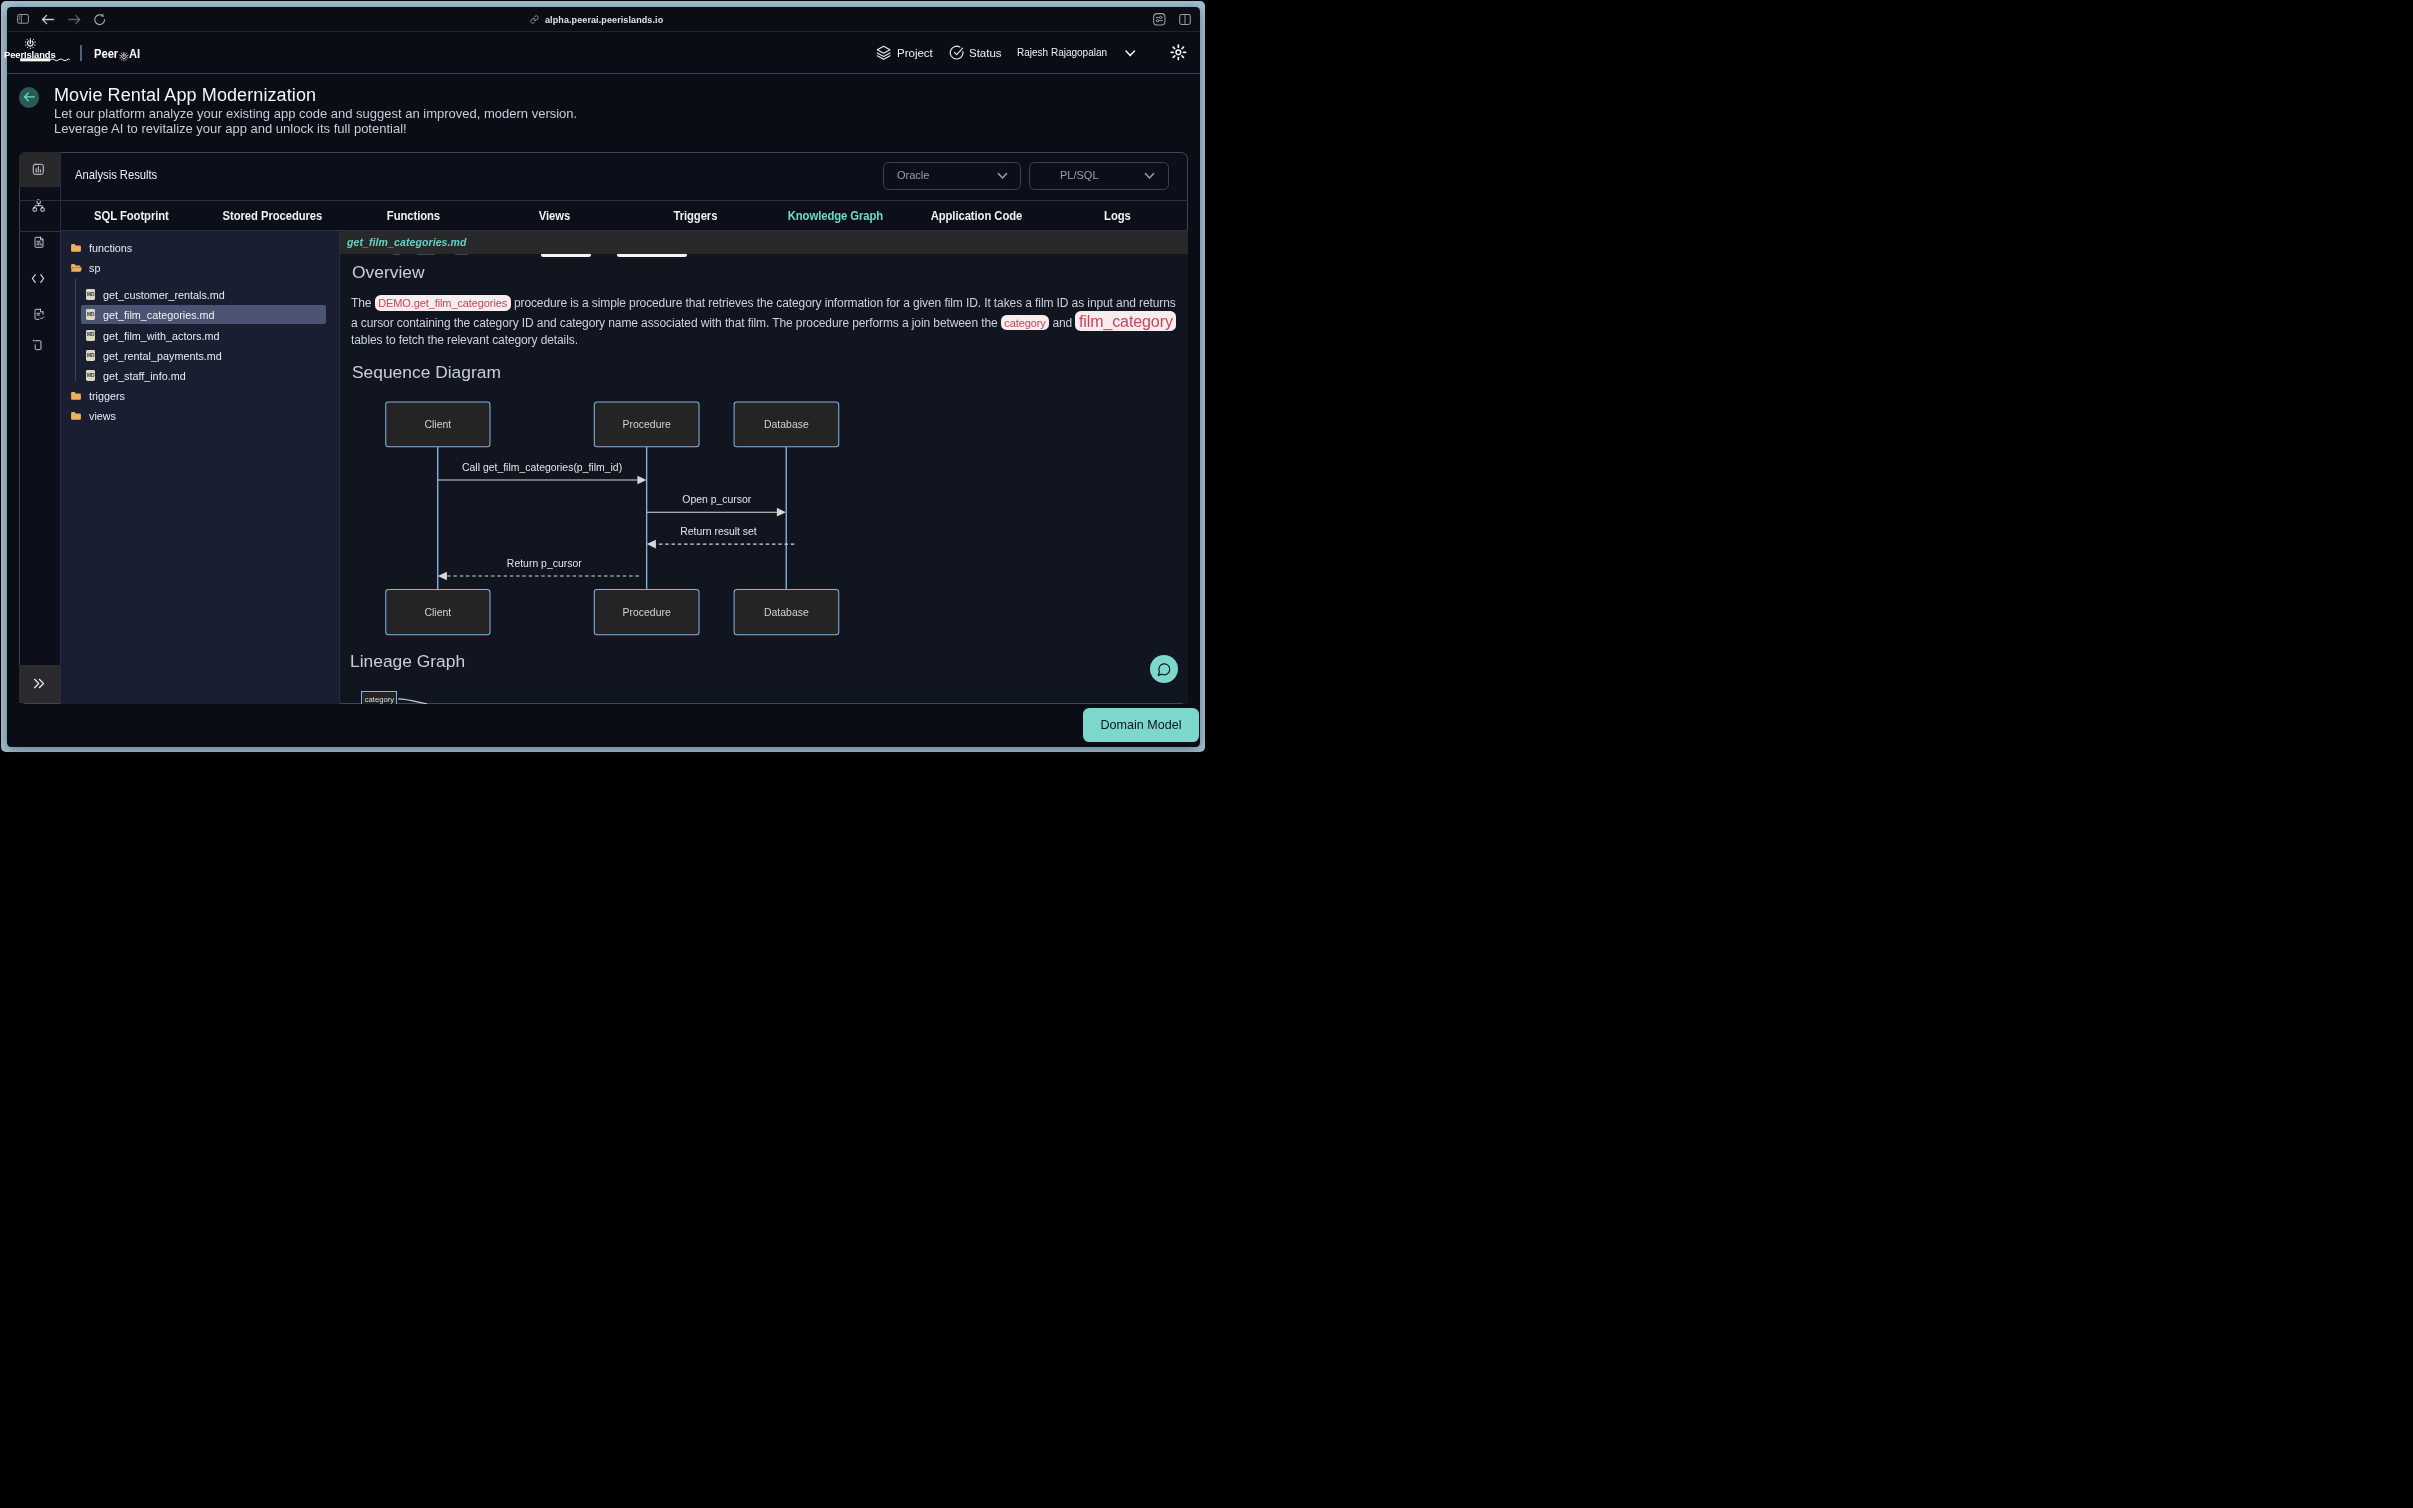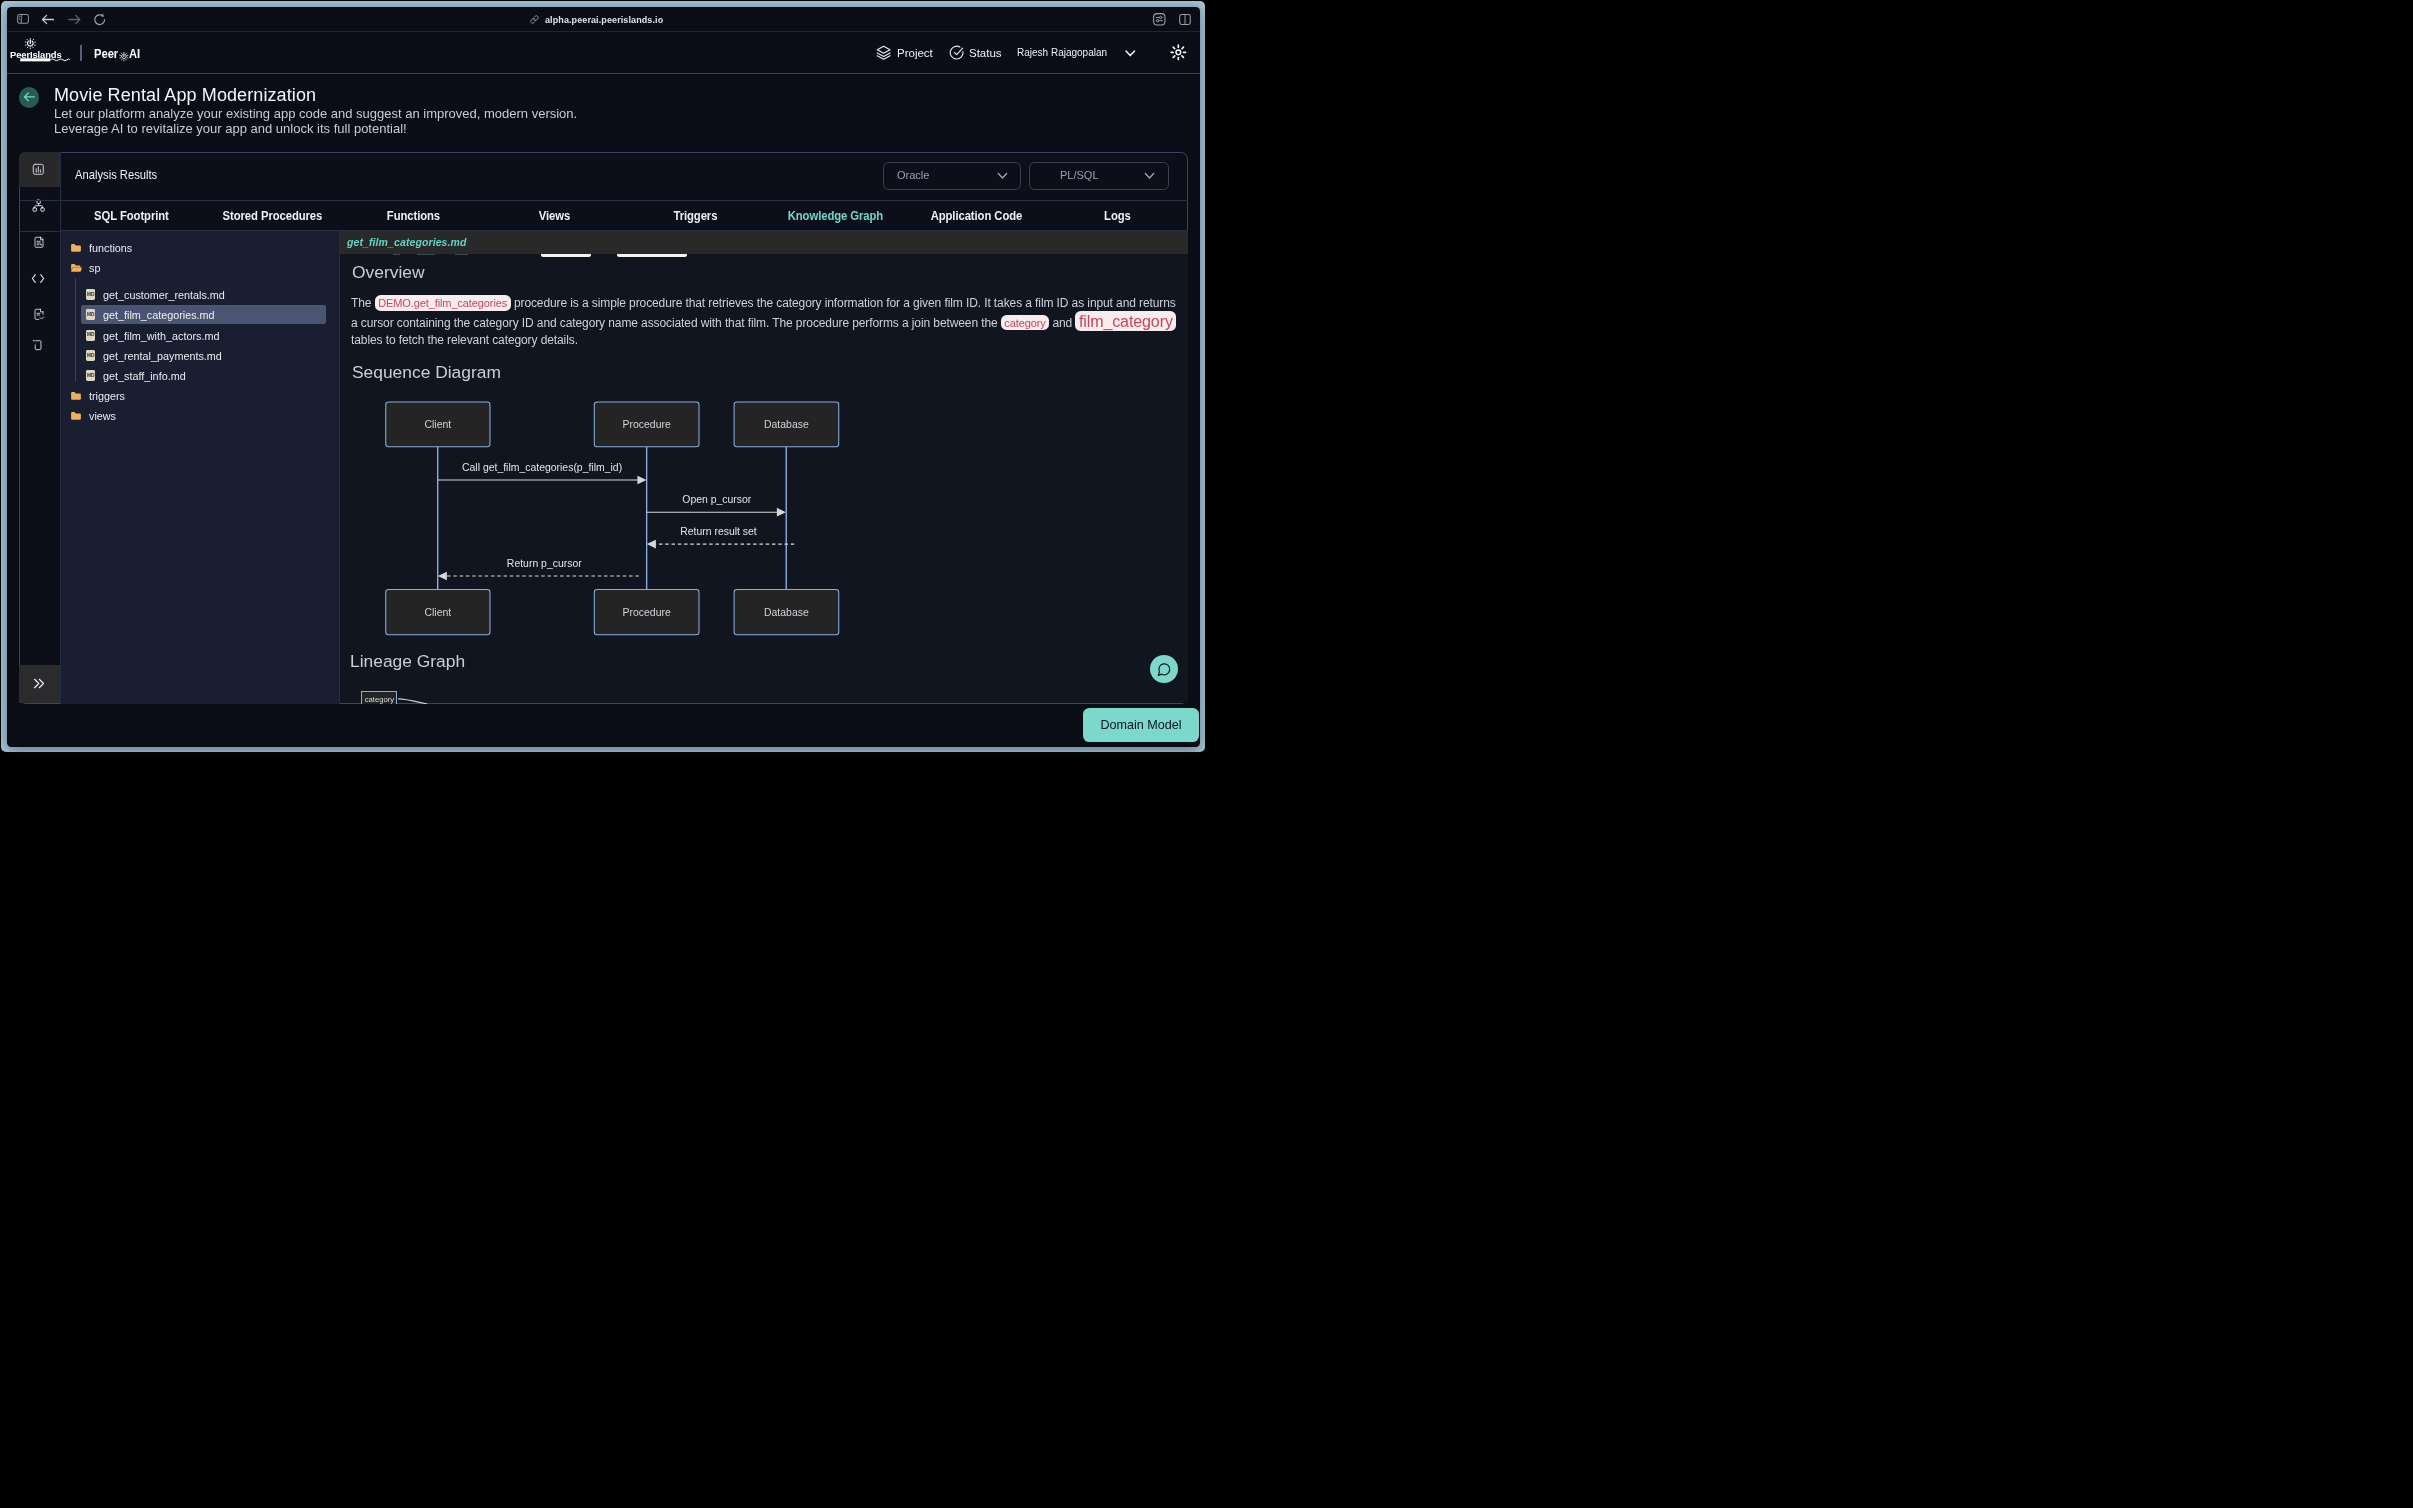--- a/index.html
+++ b/index.html
@@ -65,21 +65,21 @@
     <line x1="18.8" y1="2.5" x2="17.8" y2="3.8"></line>
       <line x1="1.8" y1="8" x2="3.4" y2="8.5"></line>
     <line x1="22.2" y1="8" x2="20.6" y2="8.5"></line>
       <line x1="2.2" y1="14.5" x2="3.8" y2="14"></line>
     <line x1="21.8" y1="14.5" x2="20.2" y2="14"></line>
       <line x1="6" y1="19.5" x2="6.9" y2="18.2"></line>
     <line x1="18" y1="19.5" x2="17.1" y2="18.2"></line>
       <line x1="12" y1="21.5" x2="12" y2="19.8"></line>
   </g>
 </svg>
-<div class="abs" style="left:10px; top:49px; font-size:9.4px; font-weight:700; color:#fff; letter-spacing:-0.1px;">PeerIslands</div>
+<div class="abs" style="left:4px; top:49px; font-size:9.4px; font-weight:700; color:#fff; letter-spacing:-0.1px;">PeerIslands</div>
 <svg class="abs" style="left:19.5px; top:58px;" width="50" height="4.9" viewBox="0 0 71 7">
   <line x1="0" y1="2.6" x2="43" y2="2.6" stroke="#fff" stroke-width="4.4"></line>
   <path d="M43 2.6 q3 -2.6 6 0 t6 0 t6 0 t6 0 t4 0" stroke="#fff" stroke-width="1.4" fill="none"></path>
 </svg>
 <div class="abs" style="left:80px; top:45px; width:2px; height:16px; background:#575e79;"></div>
 <div class="abs" style="left:94px; top:46px; font-size:13.3px; font-weight:700; color:#fff; transform:scaleX(0.84); transform-origin:0 0;">Peer</div>
 <svg class="abs" style="left:119px; top:52px;" width="9.8" height="9.8" viewBox="0 0 24 24">
   <path d="M12 4 V11" stroke="#fff" stroke-width="2.6" fill="none" stroke-linecap="round"></path>
   <path d="M8.5 6.2 a5.6 5.6 0 1 0 7 0" stroke="#fff" stroke-width="2.2" fill="none" stroke-linecap="round"></path>
   <g stroke="#fff" stroke-width="1.9" stroke-linecap="round">

